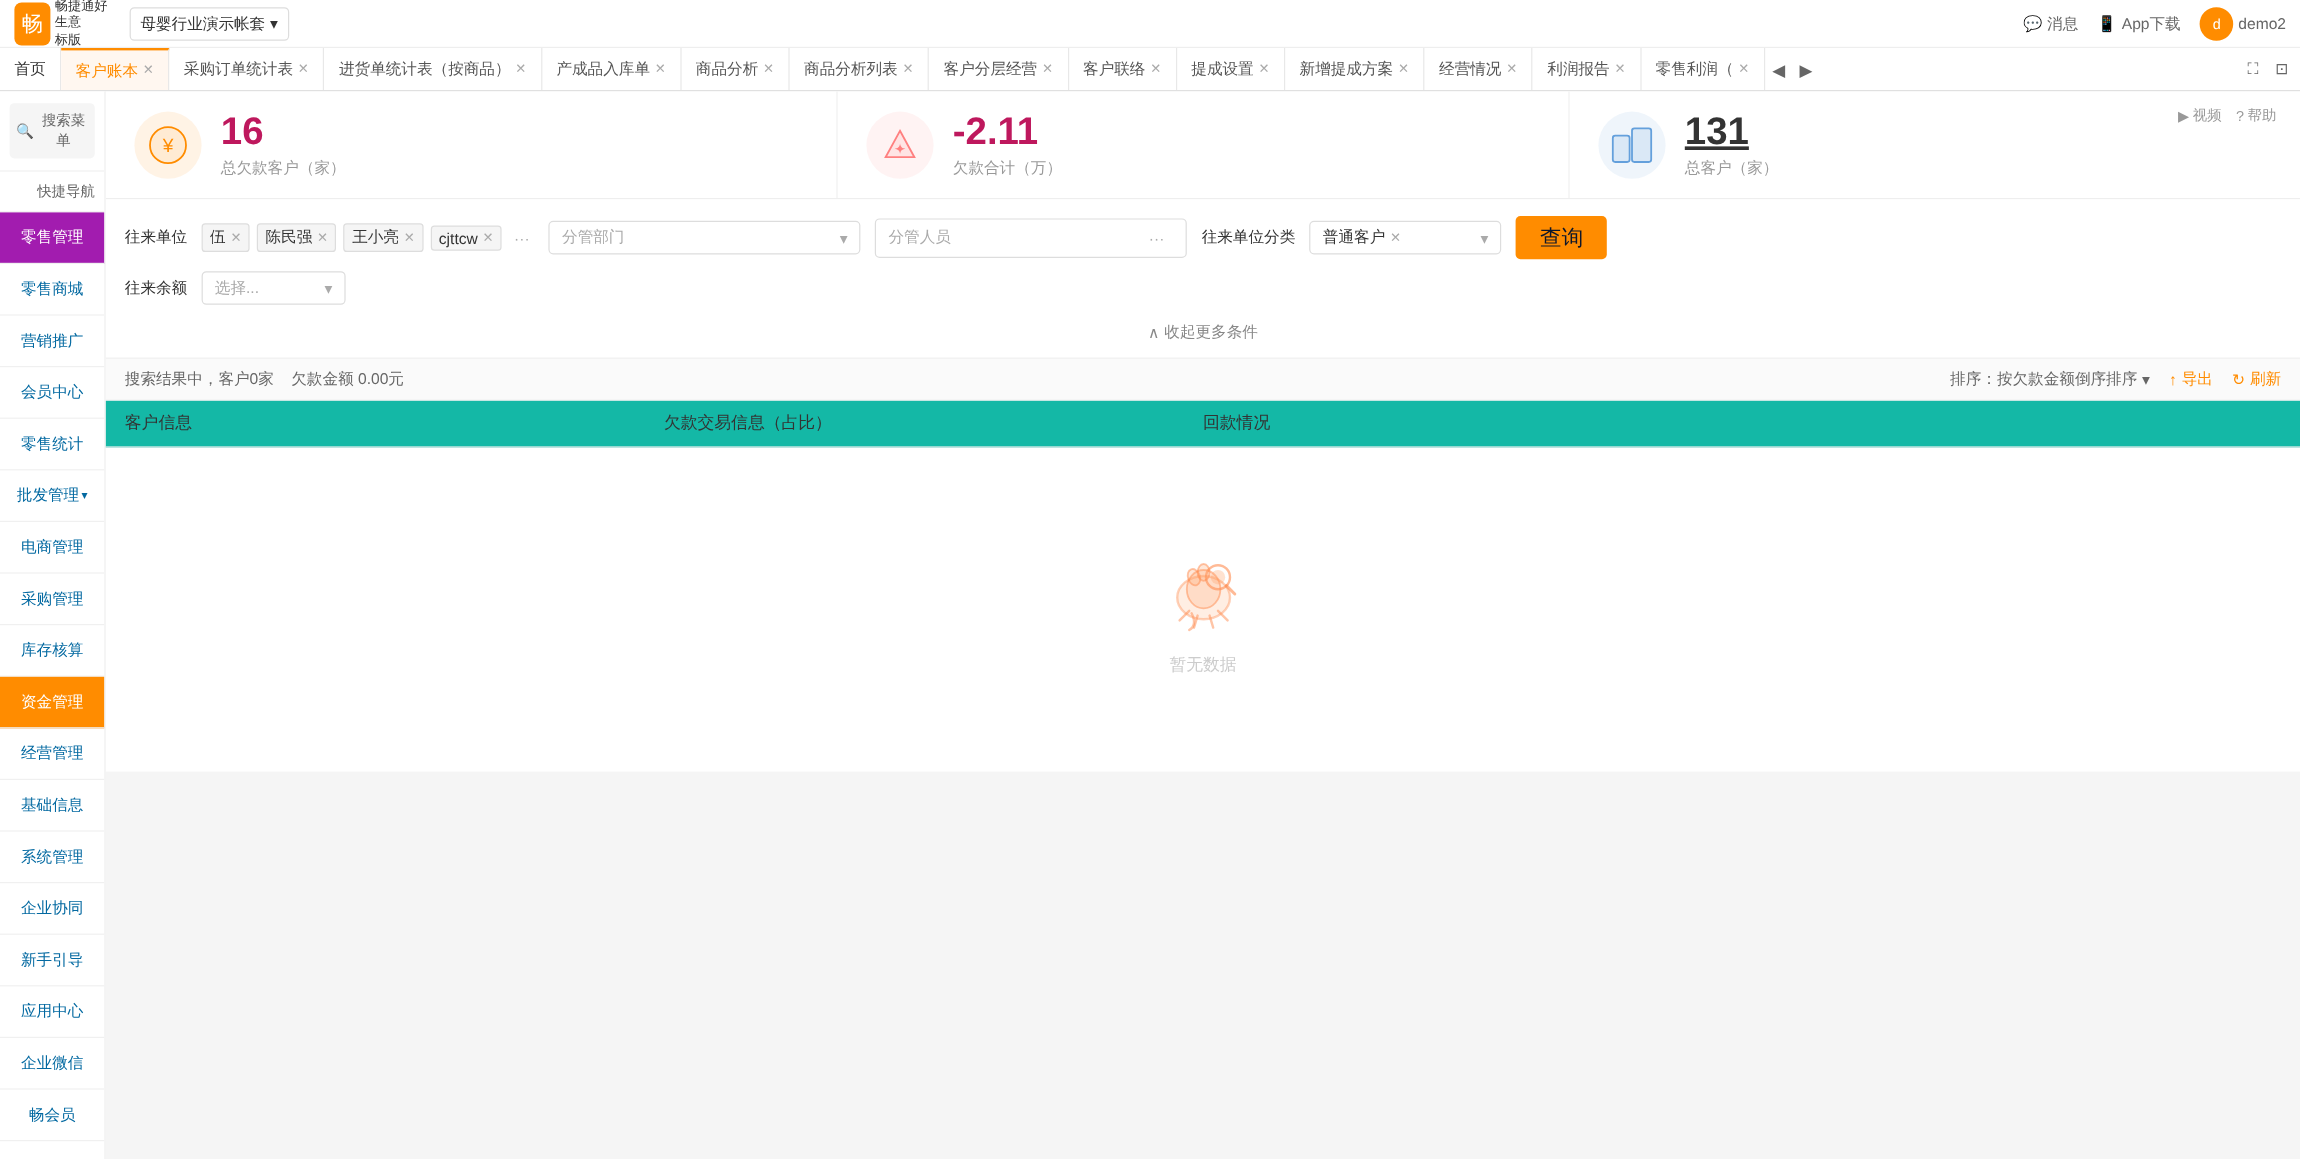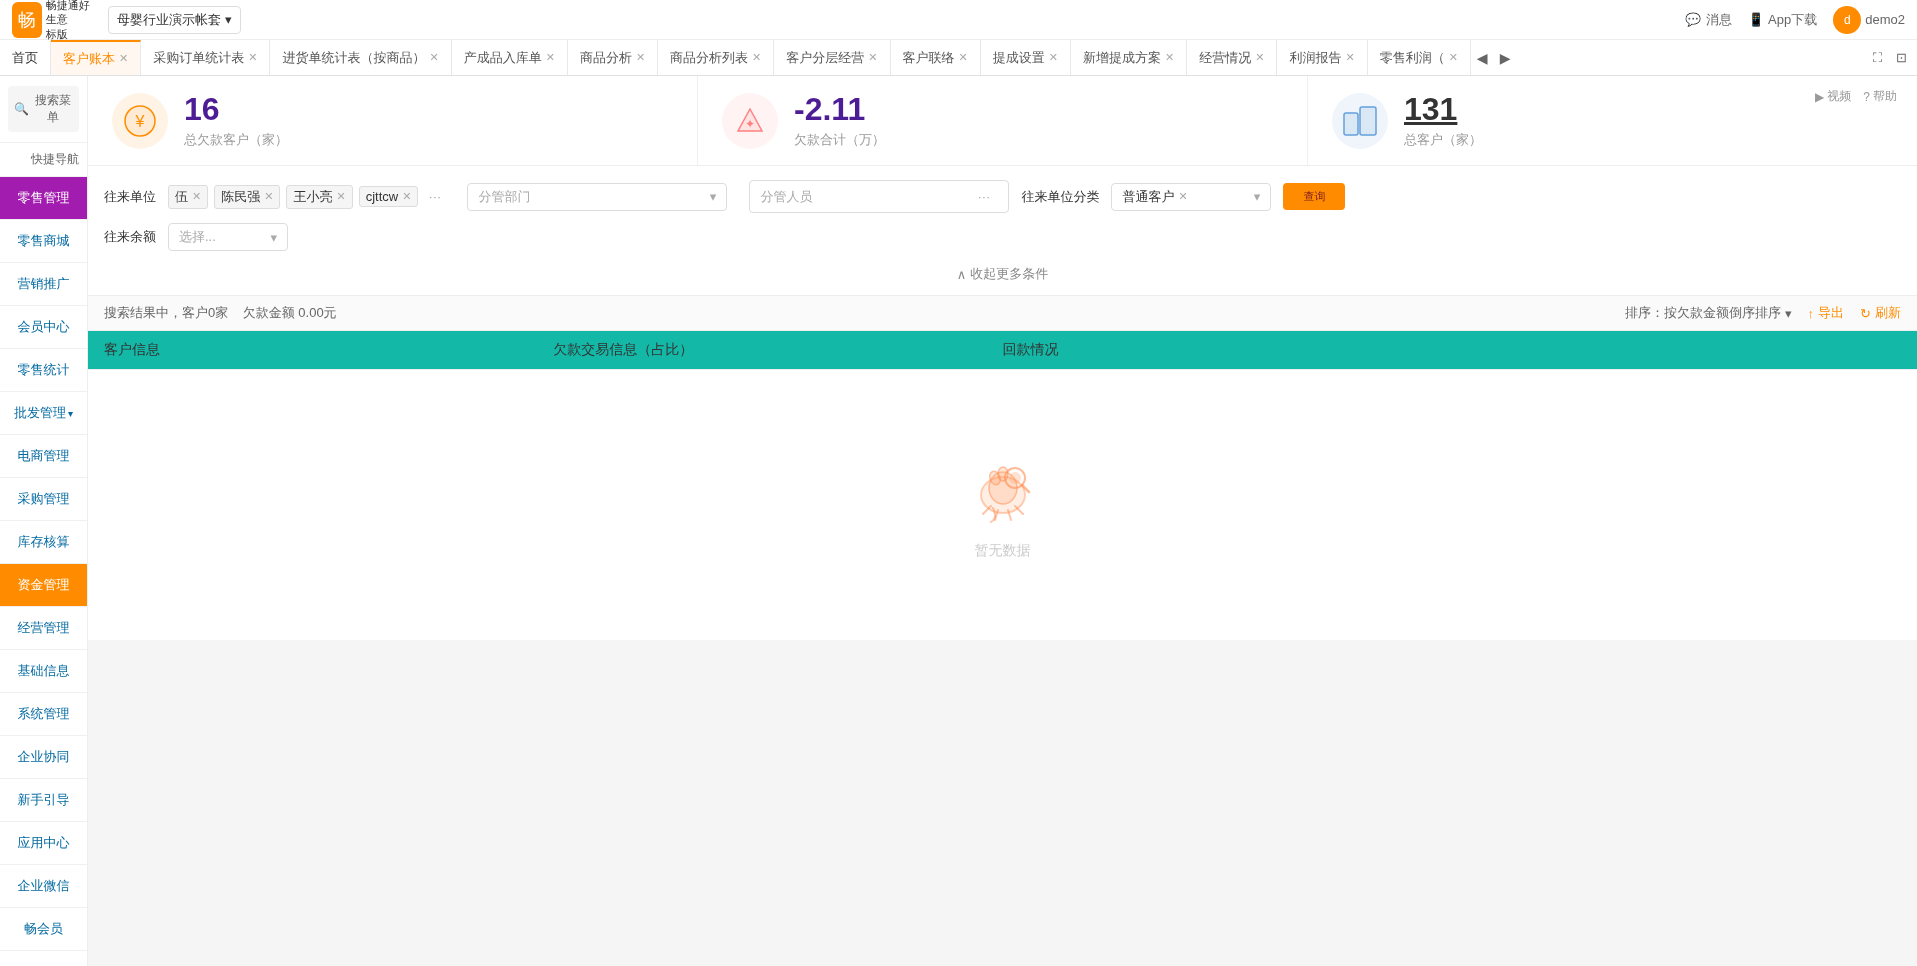--- a/index.html
+++ b/index.html
@@ -141,21 +141,21 @@
       display: flex;
       align-items: center;
       justify-content: center;
       flex-shrink: 0;
     }
     .stat-icon.orange { background: rgba(255, 140, 0, 0.1); color: #ff8c00; font-size: 28px; }
     .stat-icon.pink { background: rgba(255, 100, 100, 0.08); color: #ff6464; font-size: 28px; }
     .stat-icon.blue { background: rgba(100, 160, 220, 0.1); color: #64a0dc; font-size: 28px; }
     .stat-value-area { display: flex; flex-direction: column; }
     .stat-value { font-size: 32px; font-weight: bold; line-height: 1.1; }
-    .stat-value.red { color: #4c1d95; }
+    .stat-value.red { color: #be185d; }
     .stat-value.black { color: #333; text-decoration: underline; }
     .stat-label { font-size: 13px; color: #999; margin-top: 4px; }
     .stat-help { position: absolute; right: 20px; top: 12px; display: flex; gap: 12px; }
     .stat-help-btn { font-size: 12px; color: #999; cursor: pointer; display: flex; align-items: center; gap: 3px; }
 
     
     .filter-area {
       background: #fff;
       padding: 14px 16px 8px;
       border-bottom: 1px solid #eee;
@@ -169,21 +169,21 @@
       padding: 2px 6px; font-size: 13px; color: #333;
     }
     .filter-tag .remove { color: #aaa; cursor: pointer; font-size: 11px; }
     .filter-tag.more { background: transparent; border: none; color: #aaa; padding: 2px 4px; cursor: pointer; }
     .filter-select {
       display: flex; align-items: center; gap: 4px;
       border: 1px solid #ddd; border-radius: 4px;
       padding: 4px 10px; font-size: 13px; color: #666;
       cursor: pointer; background: #fff; min-width: 120px;
     }
-    .filter-select-wide { min-width: 260px; margin-left: 10px; }
+    .filter-select-wide { min-width: 260px; }
     .filter-select .arrow { color: #aaa; margin-left: auto; }
     .filter-more-btn { color: #aaa; cursor: pointer; font-size: 13px; padding: 4px 8px; }
     .collapse-btn {
       display: flex; align-items: center; justify-content: center;
       gap: 4px; color: #888; font-size: 13px; cursor: pointer;
       padding: 4px 0; text-align: center; width: 100%;
       margin-top: 4px;
     }
 
     
@@ -228,25 +228,25 @@
     .empty-icon {
       width: 80px;
       height: 80px;
       margin-bottom: 12px;
     }
     .empty-text { font-size: 14px; color: #ccc; }
 
     
     .query-btn {
       background: #ff8c00;
-      color: #7f1d1d;
+      color: #0f172a;
       border: none;
       border-radius: 4px;
       padding: 6px 20px;
-      font-size: 11px;
+      font-size: 18px;
       cursor: pointer;
       white-space: nowrap;
     }
   </style>
 </head>
 <body>
 
 <div class="topbar">
   <div class="topbar-left">
     <div class="logo-area">

